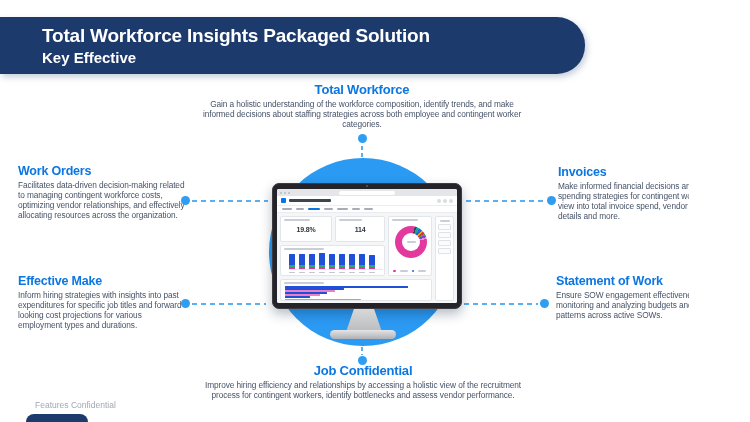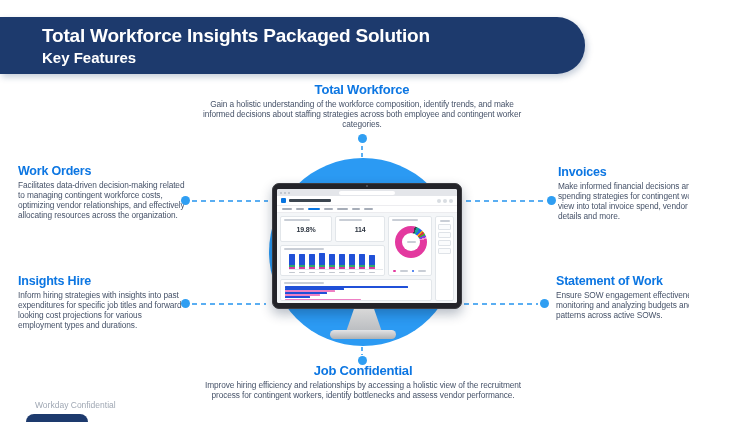--- a/index.html
+++ b/index.html
@@ -104,34 +104,34 @@
   .corner-pill { position:absolute; left:26px; top:414px; width:62px; height:16px;
     background:#1d3a6d; border-radius:8px; }
 </style>
 </head>
 <body>
 
 <div class="slide">
 
   <div class="banner">
     <h1>Total Workforce Insights Packaged Solution</h1>
-    <h2>Key Features</h2>
+    <h2>Key Effective</h2>
   </div>
 
   <div class="feature f-wo">
     <div class="f-title">Work Orders</div>
     <div class="f-body">Facilitates data-driven decision-making related to managing contingent workforce costs, optimizing vendor relationships, and effectively allocating resources across the organization.</div>
   </div>
 
   <div class="feature f-center f-tw">
     <div class="f-title">Total Workforce</div>
     <div class="f-body">Gain a holistic understanding of the workforce composition, identify trends, and make informed decisions about staffing strategies across both employee and contingent worker categories.</div>
   </div>
   <div class="feature f-eh">
-    <div class="f-title">Insights Hire</div>
+    <div class="f-title">Effective Make</div>
     <div class="f-body">Inform hiring strategies with insights into past expenditures for specific job titles and forward-looking cost projections for various employment types and durations.</div>
   </div>
 
   <div class="feature f-sow">
     <div class="f-title">Statement of Work</div>
     <div class="f-body">Ensure SOW engagement effectiveness by monitoring and analyzing budgets and spend patterns across active SOWs.</div>
   </div>
   <div class="feature f-inv">
     <div class="f-title">Invoices</div>
     <div class="f-body">Make informed financial decisions and optimize spending strategies for contingent workers with a view into total invoice spend, vendor invoicing details and more.</div>
@@ -293,16 +293,16 @@
       <div class="card c-side">
         <div class="sk" style="width:10px; height:2px; margin:1px auto 0;"></div>
         <div class="field"></div>
         <div class="field"></div>
         <div class="field"></div>
         <div class="field"></div>
       </div>
     </div>
   </div>
 
-  <div class="footer">Workday Confidential</div>
+  <div class="footer">Features Confidential</div>
   <div class="corner-pill"></div>
 
 </div>
 
 </body></html>

